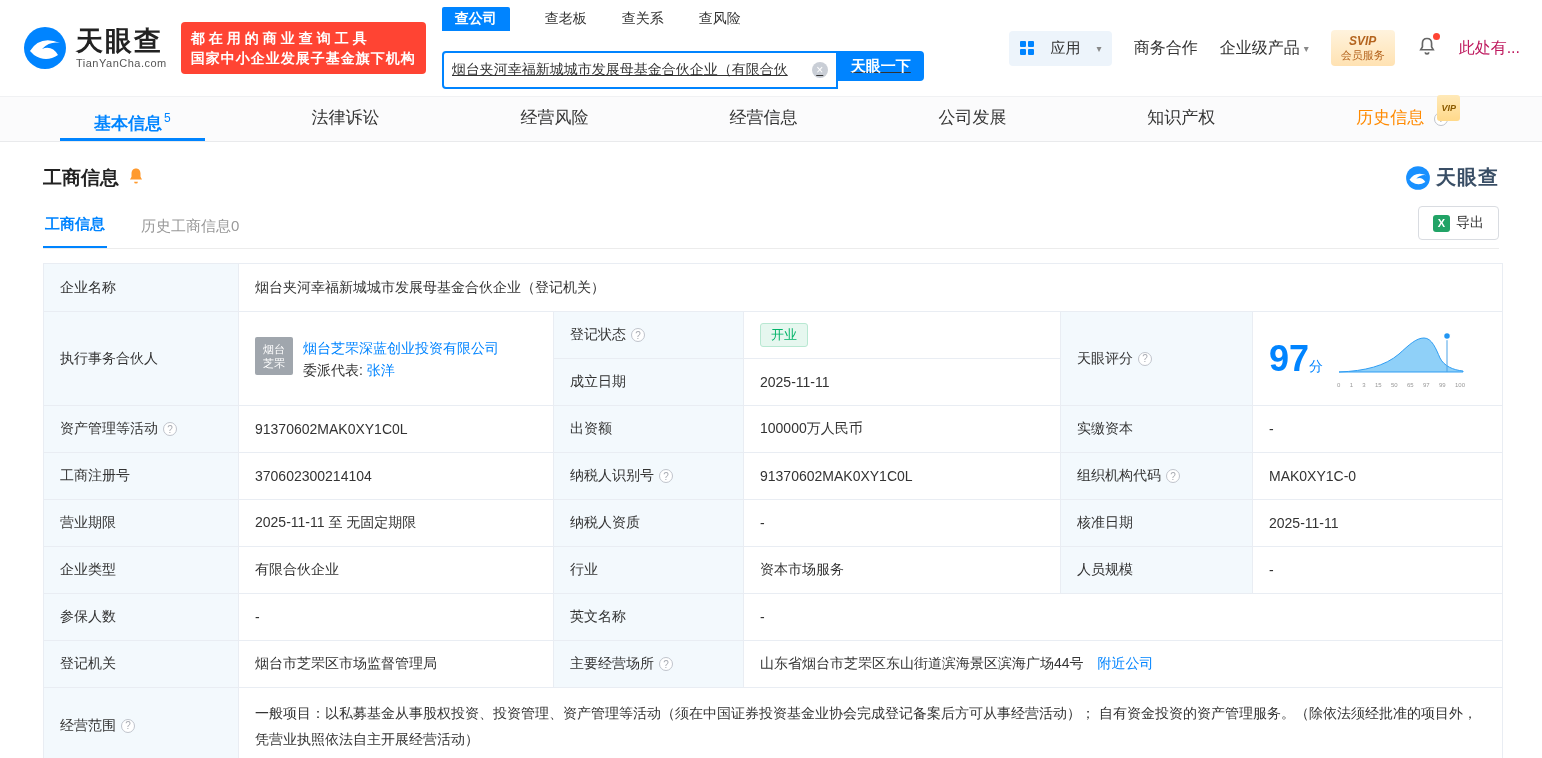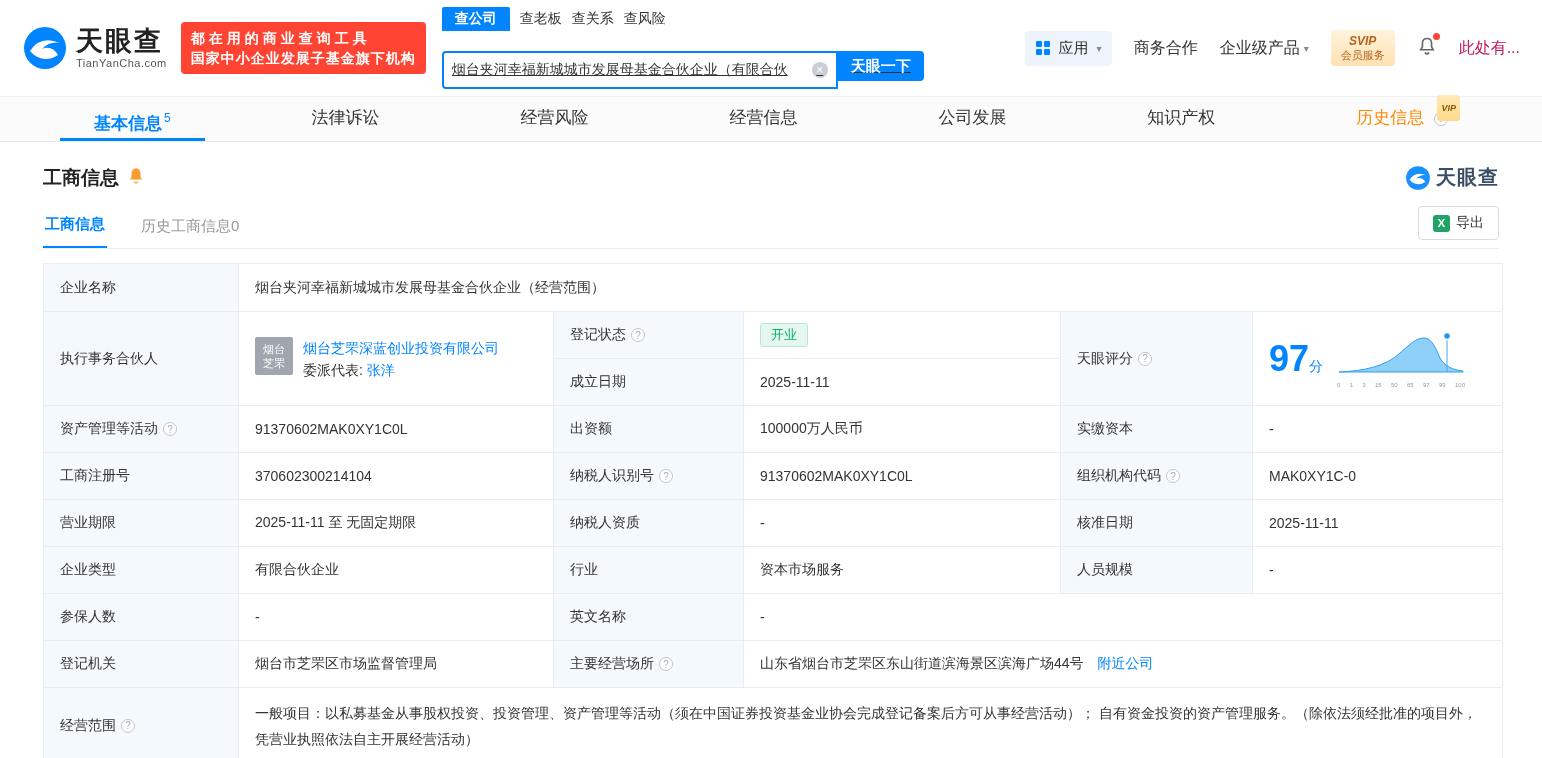--- a/index.html
+++ b/index.html
@@ -10,31 +10,31 @@
   .topbar { height:96px; display:flex; align-items:center; padding:0 22px; background:#fff; }
   .logo-wrap { display:flex; align-items:center; gap:8px; }
   .logo-txt { line-height:1; }
   .logo-name { font-size:27px; font-weight:bold; color:#222; letter-spacing:2px; }
   .logo-domain { font-size:11px; color:#555; margin-top:3px; letter-spacing:.5px; }
   .banner { margin-left:14px; background:#ff4433; color:#fff; border-radius:4px; padding:6px 10px; font-size:14px; font-weight:bold; line-height:20px; white-space:nowrap; }
   .banner .l1 { letter-spacing:4px; }
   .banner .l2 { letter-spacing:1px; }
 
   .search-block { margin-left:16px; }
-  .search-tabs { display:flex; align-items:flex-start; gap:10px; height:24px; margin-bottom:20px; font-size:14px; }
+  .search-tabs { display:flex; align-items:flex-start; gap:35px; height:24px; margin-bottom:20px; font-size:14px; }
   .stab { color:#333; cursor:pointer; padding:3px 0; }
   .stab.active { background:#0084ff; color:#fff; padding:3px 13px; border-radius:2px 2px 0 0; font-weight:bold; }
   .search-row { display:flex;text-decoration:underline; }
   .search-box { display:flex; align-items:center; width:396px; height:38px; border:2px solid #0084ff; border-radius:4px 0 0 4px; background:#fff; padding:0 8px; }
   .search-box input { flex:1; border:none; outline:none; font-size:14px; color:#333; font-family:inherit; }
   .clear-ic { width:16px; height:16px; border-radius:50%; background:#c9ced6; color:#fff; font-size:12px; line-height:16px; text-align:center; cursor:pointer; }
   .search-btn { width:86px; height:30px; background:#0084ff; color:#fff; border:none; font-size:15px; font-weight:bold; border-radius:0 4px 4px 0; cursor:pointer; font-family:inherit; }
 
   .right-group { margin-left:auto; display:flex; align-items:center; gap:22px; white-space:nowrap; }
-  .apps-chip { display:flex; align-items:center; gap:8px; background:#edf4fb; border-radius:4px; padding:8px 10px; font-size:15px; color:#333; cursor:pointer; }
+  .apps-chip { display:flex; align-items:center; gap:16px; background:#edf4fb; border-radius:4px; padding:8px 10px; font-size:15px; color:#333; cursor:pointer; }
   .caret { font-size:10px; color:#888; }
   .hdr-link { font-size:16px; color:#333; cursor:pointer; display:flex; align-items:center; gap:4px; }
   .svip { background:linear-gradient(180deg,#fff3dd,#ffe2b2); border-radius:4px; padding:4px 10px; text-align:center; line-height:14px; cursor:pointer; }
   .svip .t { color:#b4641e; font-weight:bold; font-style:italic; font-size:12px; }
   .svip .b { color:#b4641e; font-size:11px; }
   .bell-wrap { position:relative; cursor:pointer; }
   .red-dot { position:absolute; top:-3px; right:-3px; width:7px; height:7px; background:#ff4433; border-radius:50%; }
   .user-name { font-size:16px; color:#be185d; cursor:pointer; }
 
   
@@ -202,21 +202,21 @@
           <col style="width:315px">
           <col style="width:190px">
         <col style="width:317px">
           <col style="width:192px">
           <col style="width:250px">
       </colgroup>
 
       <tbody>
           <tr class="h1">
         <td class="lbl">企业名称</td>
-        <td class="val" colspan="5">烟台夹河幸福新城城市发展母基金合伙企业（经营范围）</td>
+        <td class="val" colspan="5">烟台夹河幸福新城城市发展母基金合伙企业（登记机关）</td>
       </tr>
 
       <tr class="h2">
         <td class="lbl" rowspan="2">执行事务合伙人</td>
         <td rowspan="2">
           <div class="partner">
             <div class="p-logo">
               <span>烟台</span>
               <span>芝罘</span>
             </div>

